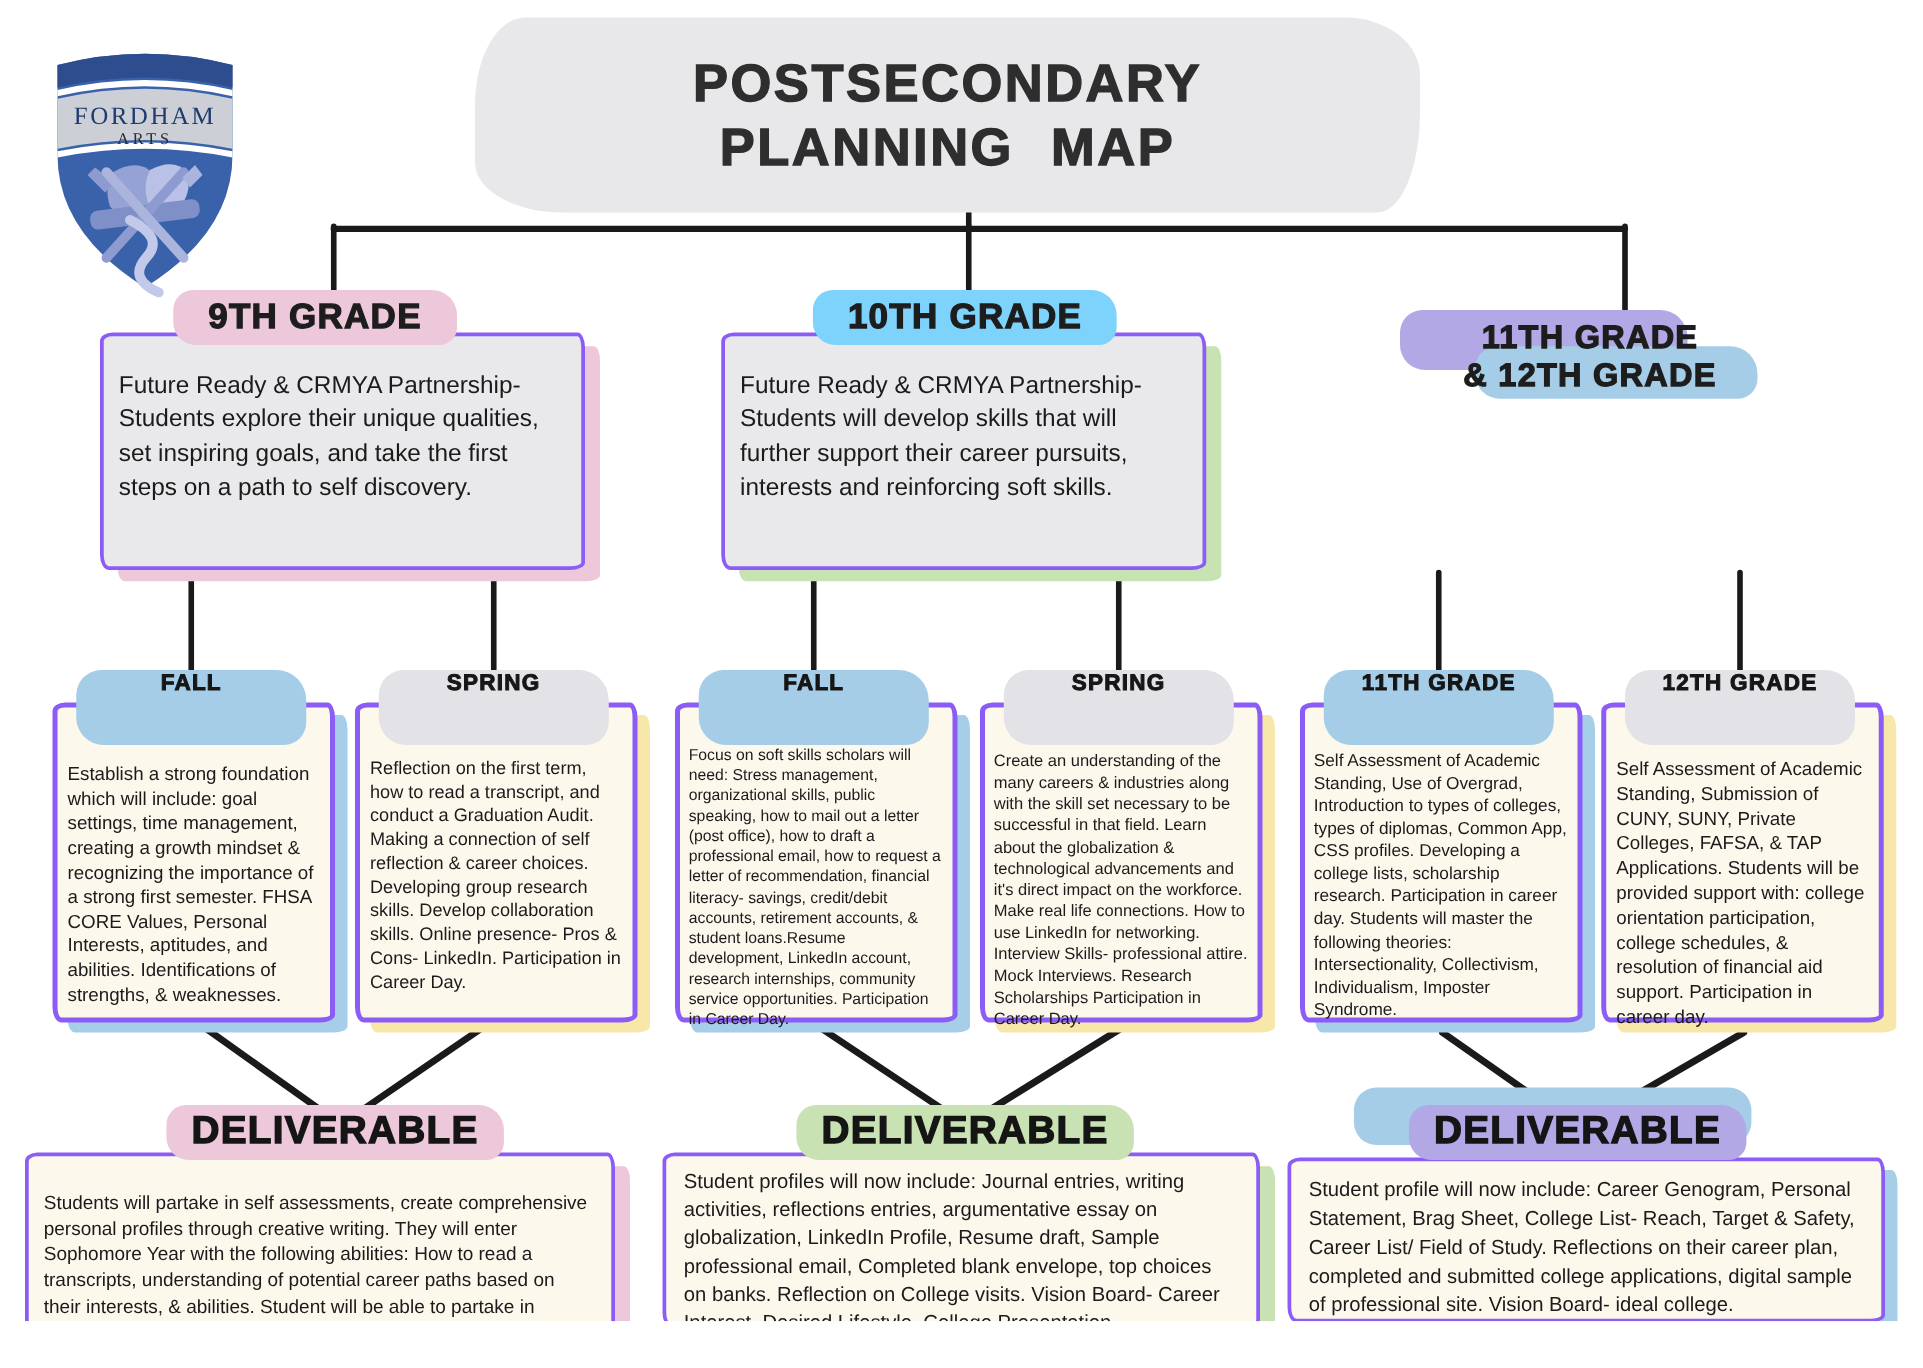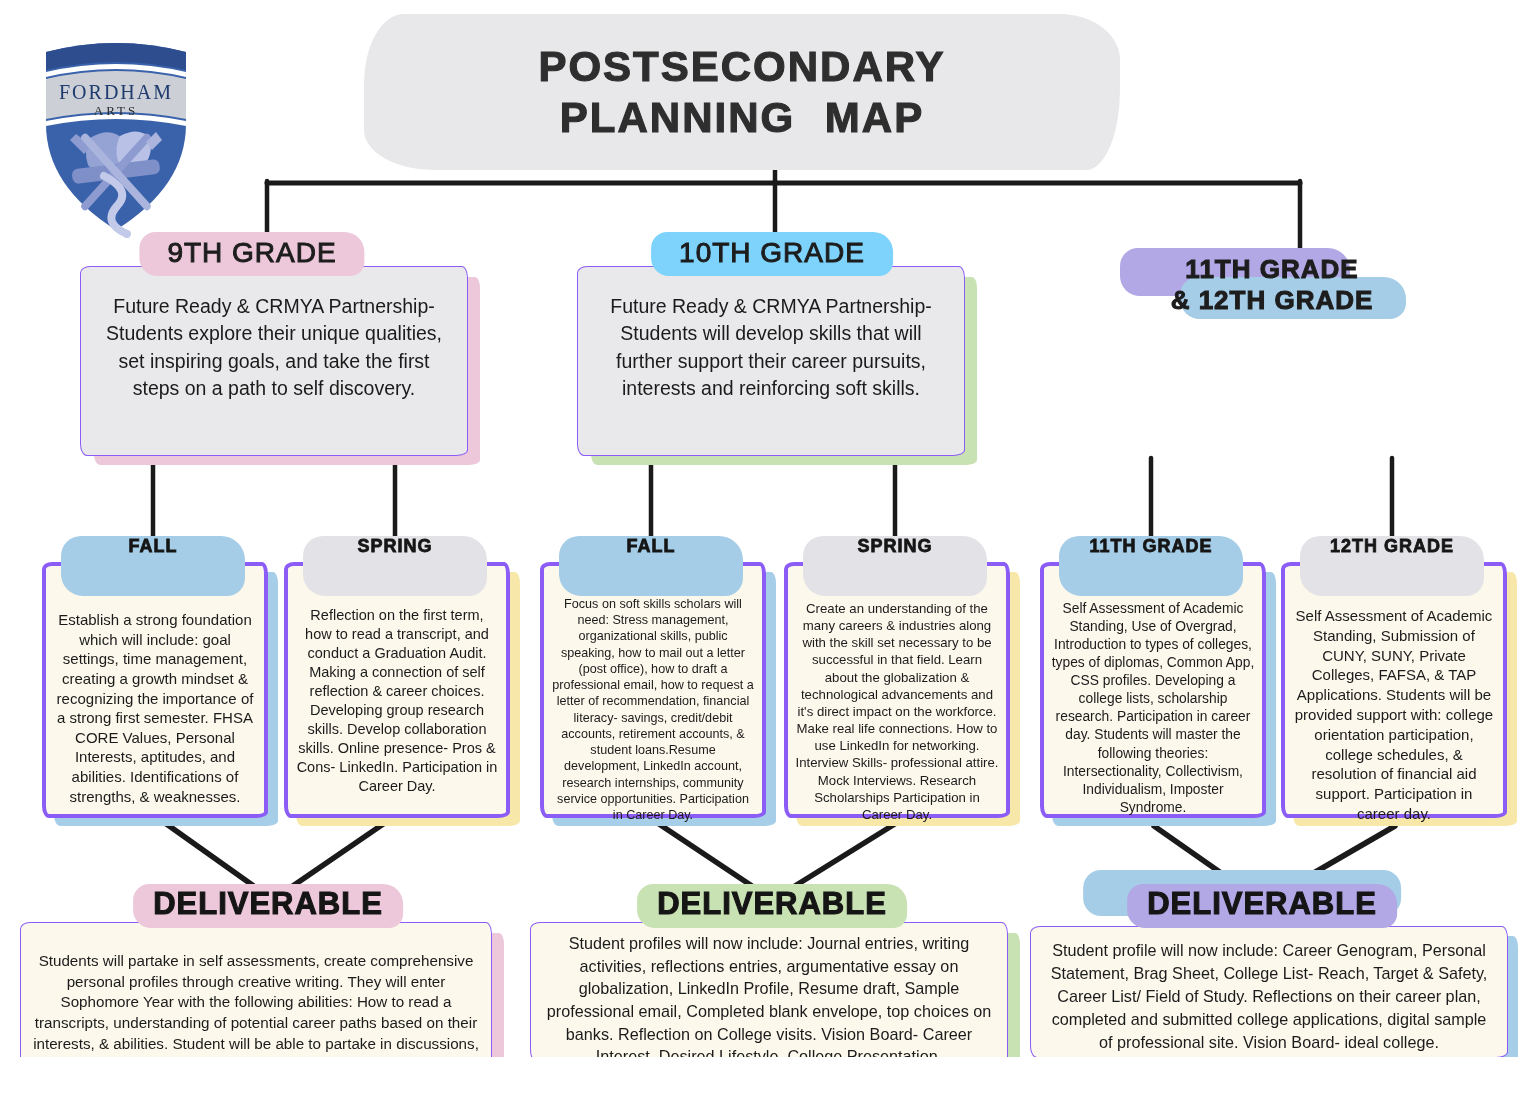--- a/index.html
+++ b/index.html
@@ -1,46 +1,46 @@
 <!DOCTYPE html>
 <html><head>
 <meta charset="utf-8">
 <style>
   html,body{margin:0;padding:0;background:#fff;}
   .page{position:relative;width:1538px;height:1057px;background:#ffffff;overflow:hidden;
         font-family:"Liberation Sans",sans-serif;color:#1b1b1b;}
   svg.connectors{position:absolute;left:0;top:0;z-index:1;}
 
   
-  .title-blob{position:absolute;left:364px;top:14px;width:756px;height:156px;background:#e8e7e9;
+  .title-blob{position:absolute;left:380px;top:14px;width:756px;height:156px;background:#e8e7e9;
       border-radius:40px 60px 34px 70px / 70px 46px 80px 40px;z-index:2;
       display:flex;flex-direction:column;align-items:center;justify-content:center;}
   .title-line{font-size:42px;font-weight:bold;color:#2e2e2e;-webkit-text-stroke:1.1px #2e2e2e;
       letter-spacing:2px;line-height:1.22;}
   .title-line.l2{word-spacing:16px;}
 
   
   .logo{position:absolute;left:34px;top:26px;width:164px;height:212px;z-index:2;}
   .logo text{font-family:"Liberation Serif",serif;}
 
   
-  .sbox{position:absolute;box-sizing:border-box;border:1px solid #8b5cf6;z-index:2;text-align:center;
+  .sbox{position:absolute;box-sizing:border-box;border:3px solid #8b5cf6;z-index:2;text-align:left;
         border-radius:10px 6px 12px 7px / 7px 12px 6px 12px;}
   .graybox{background:#e9e8ea;}
   .creambox{background:#fcf8ec;}
   .sh-pink{box-shadow:13px 10px 0 -1px #ecc8da;}
   .sh-green{box-shadow:13px 10px 0 -1px #c9e2b3;}
   .sh-purple{box-shadow:13px 10px 0 -1px #b3a9e6;}
   .sh-blue{box-shadow:11px 9px 0 -1px #a7cee9;}
   .sh-yellow{box-shadow:11px 9px 0 -1px #f7e8aa;}
 
   
   .grade-tab{position:absolute;top:232px;transform:translateX(-50%);z-index:3;
       padding:5px 28px 7px;border-radius:16px 20px 14px 18px;
-      font-size:28px;font-weight:normal;color:#1d1d1d;-webkit-text-stroke:1px #1d1d1d;letter-spacing:1px;}
+      font-size:28px;font-weight:bold;color:#1d1d1d;-webkit-text-stroke:1px #1d1d1d;letter-spacing:1px;}
   .tab-pink{background:#ecc8da;}
   .tab-green{background:#7dd3fc;text-align:right;}
   .g9-tab{left:252px;}
   .g10-tab{left:772px;}
   .g9-box{left:80px;top:266px;width:388px;height:190px;padding:26px 12px 0;}
   .g10-box{left:577px;top:266px;width:388px;height:190px;padding:26px 12px 0;}
   .g-overview{font-size:19.5px;line-height:1.4;}
   .g1112-box{left:1072px;top:260px;width:390px;height:198px;padding:58px 10px 0;}
   .g1112-overview{font-size:16px;line-height:1.33;white-space:pre-line;}
   .h11-blob{position:absolute;left:1120px;top:248px;width:230px;height:48px;background:#b2a8e6;

